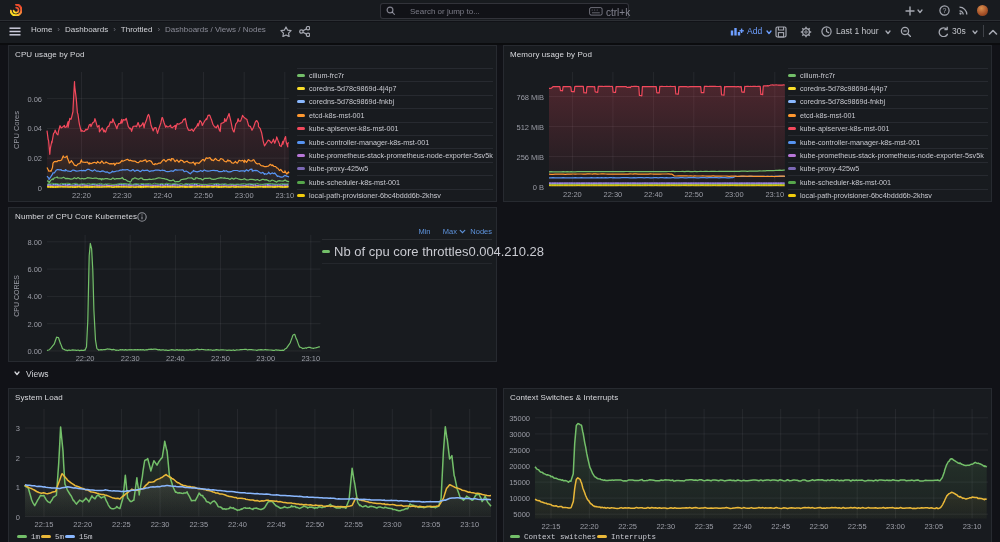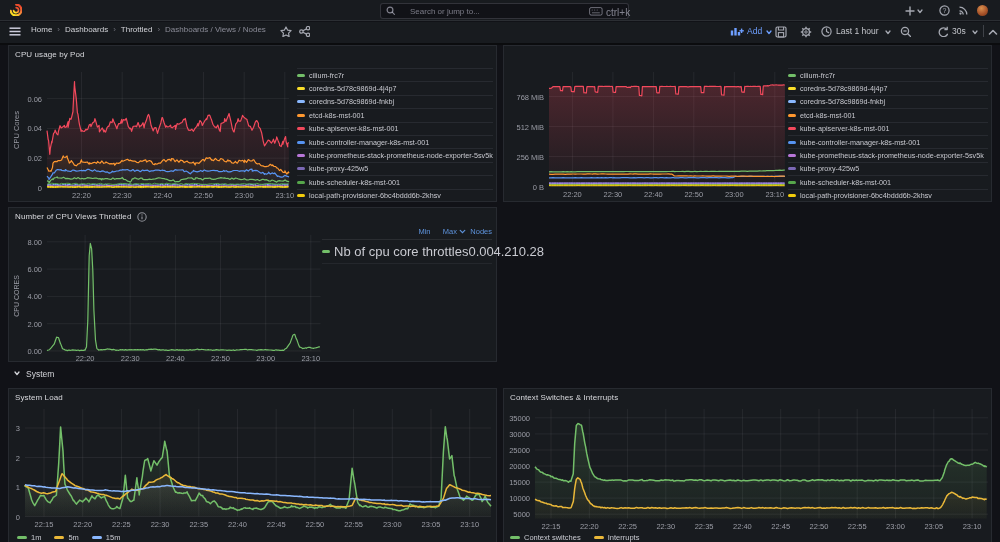--- a/index.html
+++ b/index.html
@@ -15,21 +15,21 @@
 .sep { color:rgba(204,204,220,0.45); font-size:8px; }
 .tbtext { color:#c4c6cc; font-size:8.5px; }
 .abs { position:absolute; }
 .panel { position:absolute; background:#181b1f; border:1px solid rgba(204,204,220,0.09); border-radius:0; }
 .ptitle { position:absolute; top:4px; left:0; width:100%; text-align:left; padding-left:6px;
   font-size:8px; font-weight:500; color:#d8d9dd; letter-spacing:0.1px; }
 .rlegend { position:absolute; top:22px; right:3px; }
 .lrow { height:13.4px; border-top:1px solid rgba(204,204,220,0.09); display:flex; align-items:center; overflow:hidden; }
 .sw { width:8px; height:3px; border-radius:1.5px; display:inline-block; margin-right:4px; flex:none; }
 .lname { font-size:7.2px; color:#c9cad1; white-space:nowrap; }
-.blegend { position:absolute; display:flex; gap:13px; }
+.blegend { position:absolute; display:flex; gap:1px;font-family:Liberation Mono, monospace; }
 .bli { font-size:7.5px; color:#c9cad1; display:flex; align-items:center; }
 .sw2 { width:10px; height:3px; border-radius:1.5px; display:inline-block; margin-right:4px; }
 .sechead { position:absolute; left:13px; top:369px; display:flex; align-items:center; color:#d4d5da;
   font-size:8.5px; font-weight:500; }
 </style></head><body>
 <div class="topbar"></div>
 <div class="abs" style="left:10px;top:4px">
     <svg width="12" height="12" viewBox="0 0 12 12" style="display:block;" xmlns="http://www.w3.org/2000/svg">
       <defs>
         <linearGradient id="glg" x1="0.2" y1="1" x2="0.8" y2="0">
@@ -284,20 +284,21 @@
         <span class="sw" style="background:#56A64B"></span>
         <span class="lname">kube-scheduler-k8s-mst-001</span>
       </div>
       <div class="lrow">
         <span class="sw" style="background:#F2CC0C"></span>
         <span class="lname">local-path-provisioner-6bc4bddd6b-2khsv</span>
       </div>
     </div>
   </div>
 <div class="panel" style="left:503px;top:45px;width:489px;height:157px">
+    <div class="ptitle">Memory usage by Pod</div>
     <svg width="487" height="155" xmlns="http://www.w3.org/2000/svg" style="position:absolute;left:0;top:0">
       <defs>
         <linearGradient id="p2gr" x1="0" y1="0" x2="0" y2="1">
           <stop offset="0" stop-color="rgba(242,73,92,0.24)"></stop>
           <stop offset="1" stop-color="rgba(242,73,92,0.02)"></stop>
         </linearGradient>
       </defs>
       <line x1="45.0" y1="140.5" x2="281.0" y2="140.5" stroke="rgba(204,204,220,0.08)" stroke-width="1"></line>
       <line x1="45.0" y1="110.5" x2="281.0" y2="110.5" stroke="rgba(204,204,220,0.08)" stroke-width="1"></line>
       <line x1="45.0" y1="80.5" x2="281.0" y2="80.5" stroke="rgba(204,204,220,0.08)" stroke-width="1"></line>
@@ -367,21 +368,21 @@
         <span class="sw" style="background:#56A64B"></span>
         <span class="lname">kube-scheduler-k8s-mst-001</span>
       </div>
       <div class="lrow">
         <span class="sw" style="background:#F2CC0C"></span>
         <span class="lname">local-path-provisioner-6bc4bddd6b-2khsv</span>
       </div>
     </div>
   </div>
 <div class="panel" style="left:8px;top:207px;width:489px;height:155px">
-    <div class="ptitle">Number of CPU Views Throttled</div>
+    <div class="ptitle">Number of CPU Core Kubernetes</div>
     <div class="abs" style="left:128px;top:4px">
       <svg width="10" height="10" viewBox="0 0 10 10" style="display:block;" xmlns="http://www.w3.org/2000/svg">
         <circle cx="5" cy="5" r="4.2" fill="none" stroke="#8e9097" stroke-width="1.1"></circle>
         <line x1="5" y1="4.4" x2="5" y2="7.2" stroke="#8e9097" stroke-width="1.2"></line>
         <circle cx="5" cy="2.9" r="0.7" fill="#8e9097"></circle>
       </svg>
     </div>
     <svg width="487" height="153" xmlns="http://www.w3.org/2000/svg" style="position:absolute;left:0;top:0">
       <defs>
         <linearGradient id="p3gg" x1="0" y1="0" x2="0" y2="1">
@@ -430,21 +431,21 @@
         <span style="width:25px;text-align:right">0.00</span>
         <span style="width:29px;text-align:right">4.21</span>
         <span style="width:26px;text-align:right">0.28</span>
       </div>
     </div>
   </div>
 <div class="sechead">
     <svg width="10" height="10" viewBox="0 0 10 10" style="display:block;" xmlns="http://www.w3.org/2000/svg">
       <polyline points="2,3 4,5.5 6,3" fill="none" stroke="#d4d5da" stroke-width="1.3" stroke-linecap="round" stroke-linejoin="round"></polyline>
     </svg>
-    <span style="margin-left:3px">System</span>
+    <span style="margin-left:3px">Views</span>
   </div>
 <div class="panel" style="left:8px;top:388px;width:489px;height:160px">
     <div class="ptitle">System Load</div>
     <svg width="487" height="154" xmlns="http://www.w3.org/2000/svg" style="position:absolute;left:0;top:0">
       <defs>
         <linearGradient id="p4gg" x1="0" y1="0" x2="0" y2="1">
           <stop offset="0" stop-color="rgba(115,191,105,0.16)"></stop>
           <stop offset="1" stop-color="rgba(115,191,105,0.02)"></stop>
         </linearGradient>
         <linearGradient id="p4gy" x1="0" y1="0" x2="0" y2="1">

